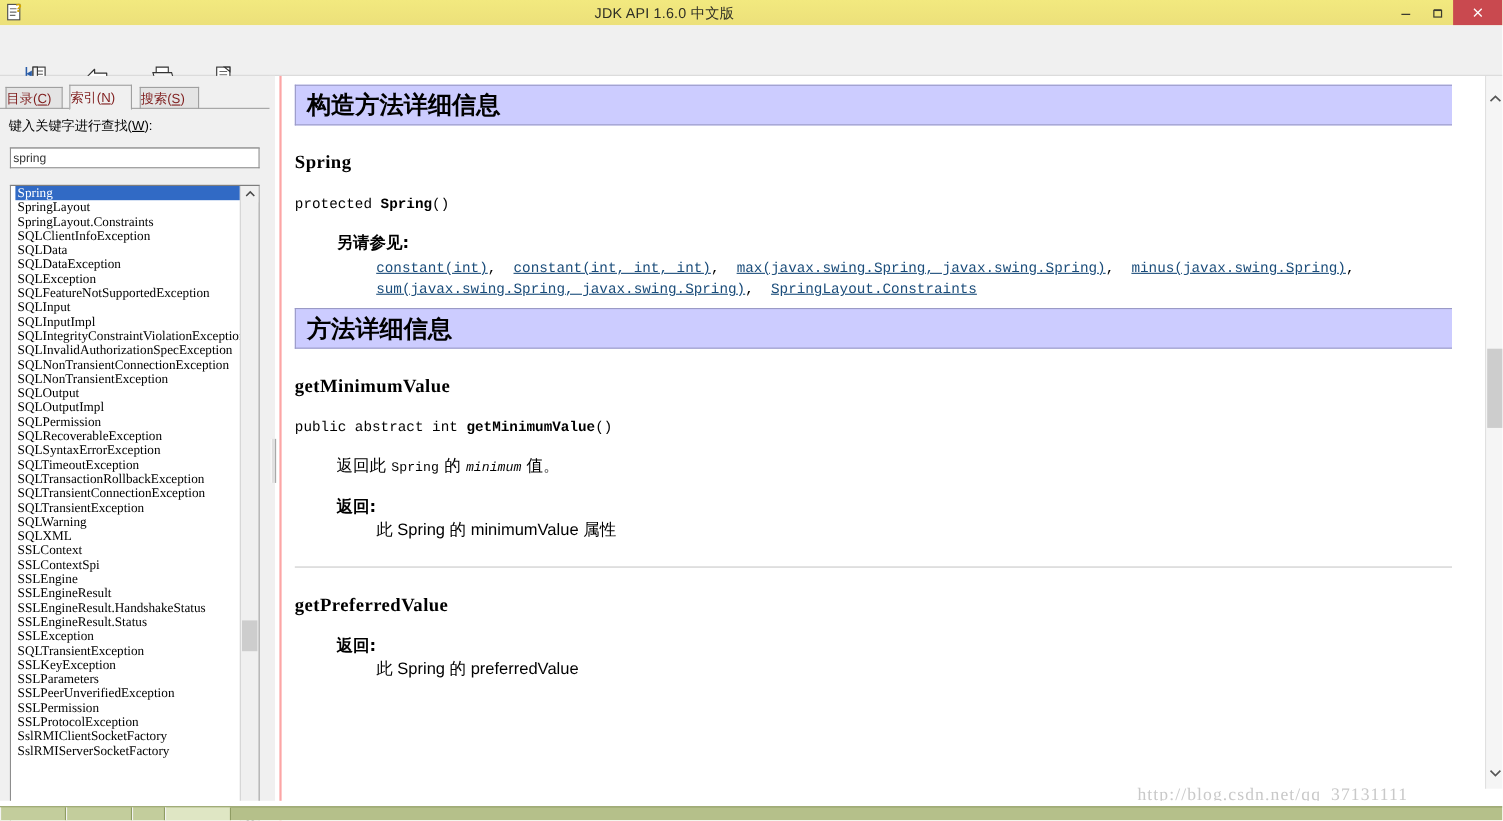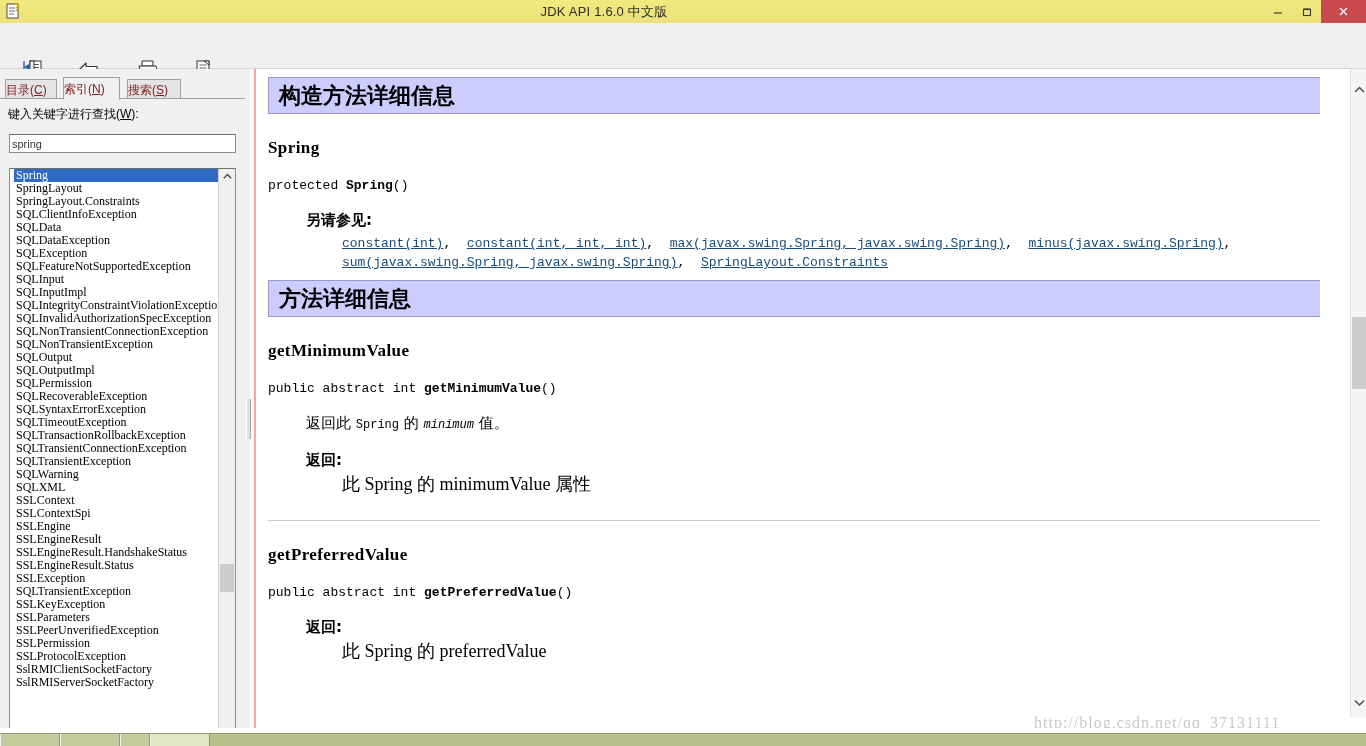--- a/index.html
+++ b/index.html
@@ -284,22 +284,22 @@
     font-style: italic;
   }
   .sublabel {
     margin: 18px 0 0 50px;
     font-size: 15px;
     font-weight: bold;
     font-family: "DejaVu Sans", sans-serif;
   }
   .subbody {
     margin: 2px 0 0 86px;
-    font-size: 18px;
-    font-family: Liberation Serif, serif;
+    font-size: 15px;
+    font-family: Liberation Sans, sans-serif;
   }
   .seelinks {
     margin: 4px 0 0 86px;
     font-family: "Liberation Mono", monospace;
     font-size: 13px;
     color: #000;
     line-height: 19px;
     max-width: 980px;
   }
   .seelinks a {
@@ -569,21 +569,20 @@
 
       <div class="memname">getMinimumValue</div>
       <div class="sigline"><span>public abstract int </span><b>getMinimumValue</b><span>()</span></div>
       <div class="para"><span>返回此 </span><span class="code">Spring</span><span> 的 </span><span class="em">minimum</span><span> 值。</span></div>
       <div class="sublabel">返回:</div>
       <div class="subbody"><span>此 </span><span class="code">Spring</span><span> 的 </span><span class="code">minimumValue</span><span> 属性</span></div>
 
       <hr class="hr">
 
       <div class="memname">getPreferredValue</div>
-      <div class="sigline"><span>public abstract int </span><b>getPreferredValue</b><span>()</span></div>
       <div class="sublabel">返回:</div>
       <div class="subbody"><span>此 </span><span class="code">Spring</span><span> 的 </span><span class="code">preferredValue</span><span></span></div>
     </div>
 
     <div class="doc-vscroll">
       <div class="dv-arrow" style="top:12px">
         <svg width="11" height="8" viewBox="0 0 11 8">
             <path d="M1 6 L5.5 1.6 L10 6" fill="none" stroke="#555" stroke-width="1.5"></path>
           </svg>
       </div>

